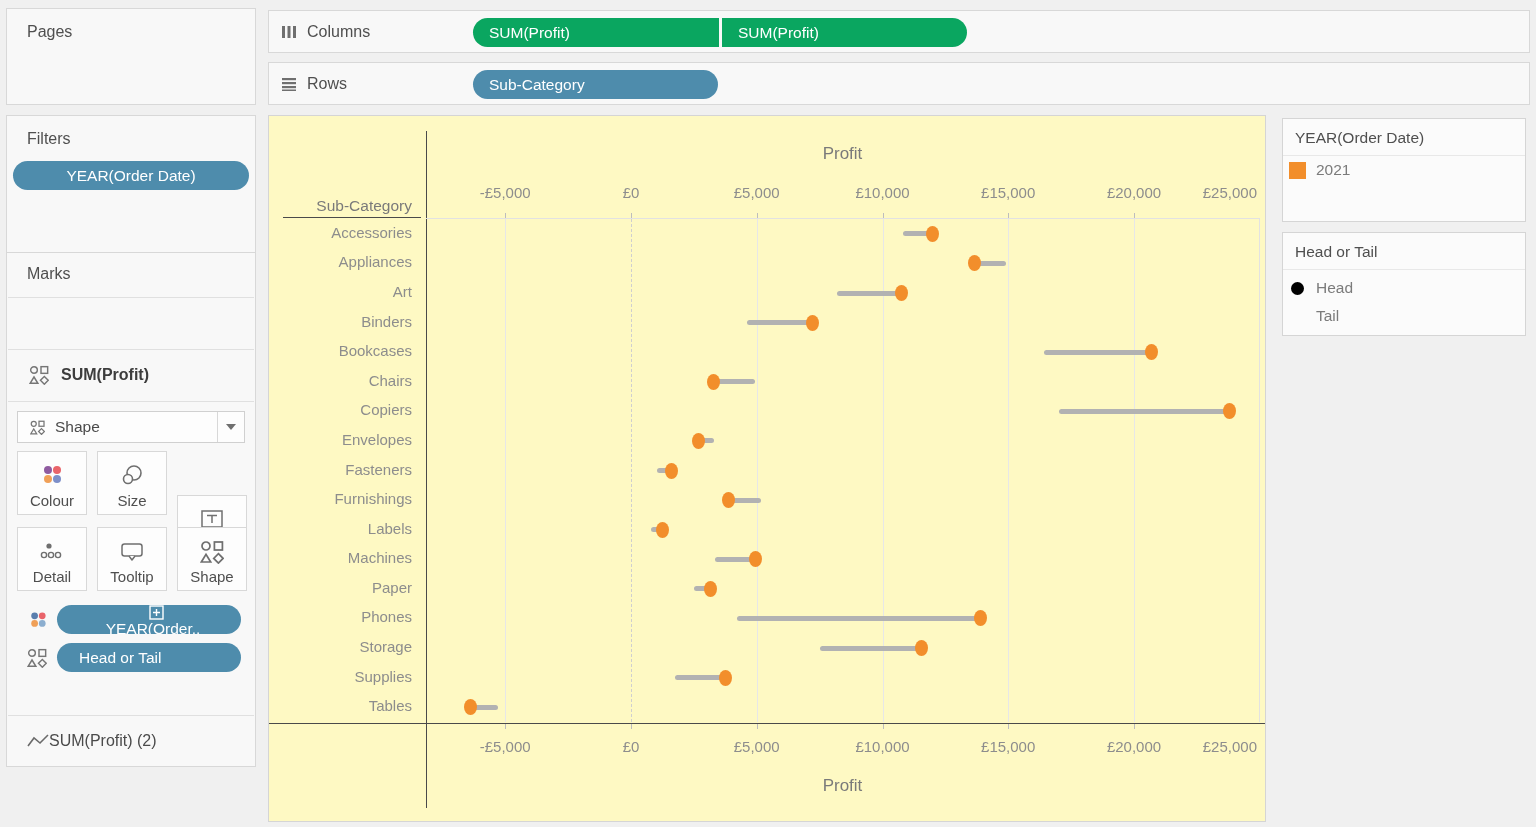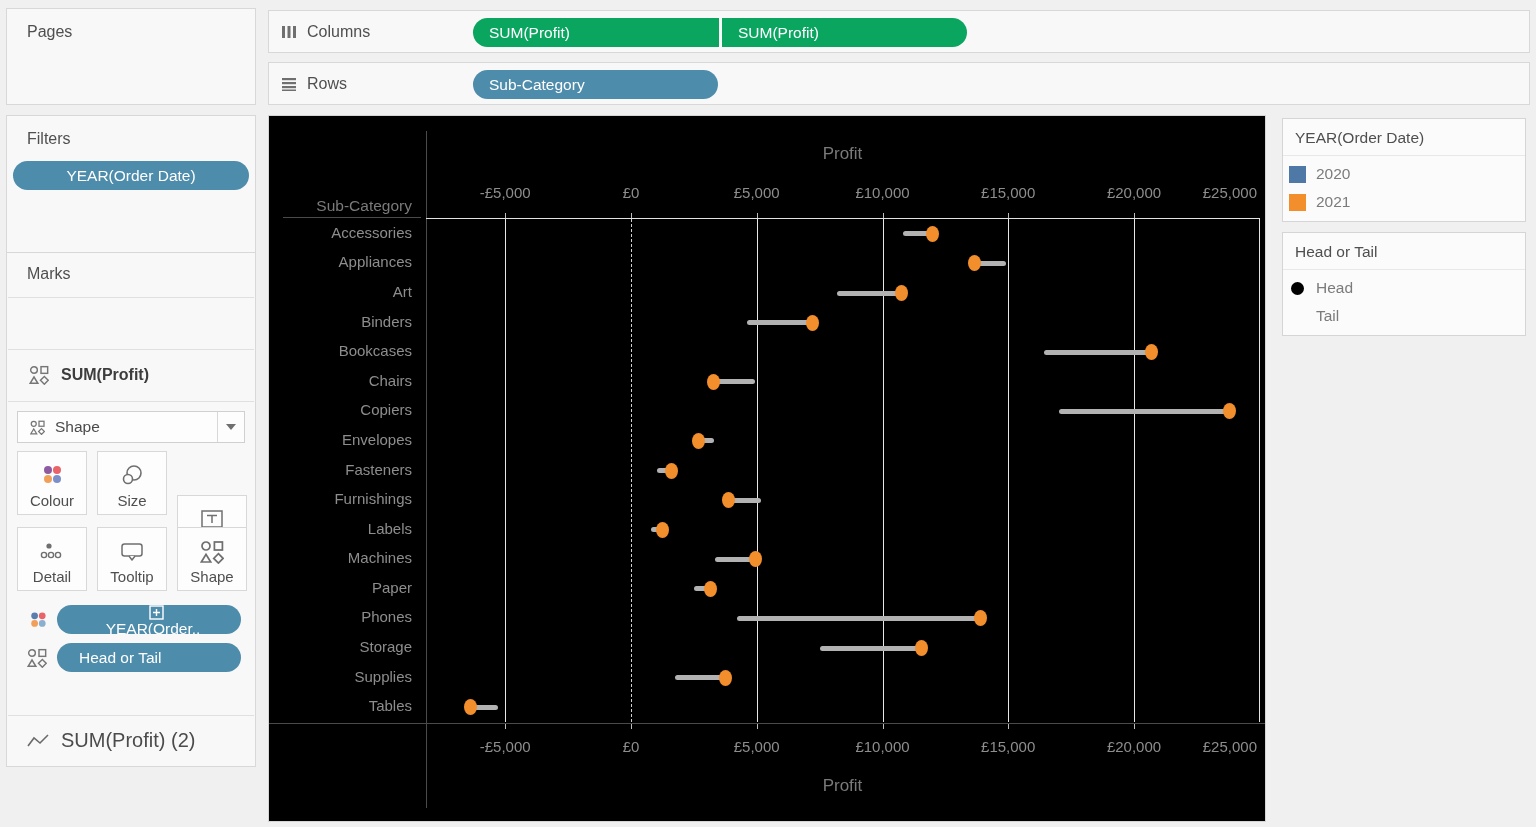--- a/index.html
+++ b/index.html
@@ -19,21 +19,21 @@
   .pill.green{background:#0aa660;}
   .pill-text{padding:0 16px;white-space:nowrap;overflow:hidden;}
   .marks-row{display:flex;align-items:center;}
   .sep{position:absolute;left:1px;right:1px;height:1px;background:#e0e0e0;}
   .mark-btn{position:absolute;width:70px;height:64px;background:#fdfdfd;border:1px solid #d8d8d8;box-sizing:border-box;
     display:flex;flex-direction:column;align-items:center;justify-content:flex-end;padding-bottom:5px;}
   .mark-btn .btn-label{font-size:15px;color:#4f4f4f;margin-top:4px;}
   .icon{display:inline-block;line-height:0;}
   .caret{width:0;height:0;border-left:5px solid transparent;border-right:5px solid transparent;border-top:6px solid #6f6f6f;}
   
-  #chart-panel{position:absolute;left:268px;top:115px;width:998px;height:707px;background:#000000;border:1px solid #d5d5d5;box-sizing:border-box;}
+  #chart-panel{position:absolute;left:268px;top:115px;width:998px;height:707px;background:#fef9c3;border:1px solid #d5d5d5;box-sizing:border-box;}
   .axis-title{position:absolute;font-size:17px;color:#7a7a7a;text-align:center;}
   .tick-label{position:absolute;font-size:15px;color:#8d8d8d;white-space:nowrap;}
   .row-label{position:absolute;right:6px;font-size:15px;color:#8d8d8d;white-space:nowrap;}
   .gridline{position:absolute;top:0;bottom:0;width:1px;background:#e7e7e7;}
   .gridline.zero{background:none;border-left:1px dashed #cfcfcf;}
   .stub{position:absolute;width:1px;height:5px;background:#bdbdbd;}
   .dumbbell-line{position:absolute;height:5px;border-radius:2.5px;}
   .dumbbell-dot{position:absolute;width:13px;height:16px;border-radius:50%;}
   
   .legend-title{font-size:15.5px;color:#4f4f4f;padding:10px 12px 8px 12px;}
@@ -185,21 +185,21 @@
     </div>
   </div>
 
   <div class="sep" style="top:462px;"></div>
   <div class="marks-row" style="position:absolute;top:462px;left:0;width:100%;height:51px;">
     <span class="icon" style="margin-left:20px;">
       <svg width="22" height="16" viewBox="0 0 22 16">
           <polyline points="1,13 7,5 13,10 21,2" fill="none" stroke="#6b6b6b" stroke-width="1.6"></polyline>
         </svg>
     </span>
-    <span style="font-size:20px;margin-left:12px;text-align:center;">SUM(Profit) (2)</span>
+    <span style="font-size:16px;margin-left:0;text-align:center;">SUM(Profit) (2)</span>
   </div>
 </div>
 
 <div class="panel shelf" style="left:268px;top:10px;width:1262px;height:43px;">
   <span class="icon" style="margin-left:12px;">
     <svg width="16" height="14" viewBox="0 0 16 14">
         <rect x="1" y="1" width="3" height="12" fill="#6f6f6f"></rect>
         <rect x="6.5" y="1" width="3" height="12" fill="#6f6f6f"></rect>
         <rect x="12" y="1" width="3" height="12" fill="#6f6f6f"></rect>
       </svg>
@@ -339,24 +339,20 @@
       <div class="tick-label" style="left: 582.2px; transform: translateX(-50%);">£15,000</div>
       <div class="tick-label" style="left: 708px; transform: translateX(-50%);">£20,000</div>
       <div class="tick-label" style="right: 2px;">£25,000</div>
     </div>
   <div class="axis-title" style="left:157px;top:660px;width:833px;">Profit</div>
 </div>
 
 <div class="white-panel" style="left:1282px;top:118px;width:244px;height:104px;background:#fbfbfb;">
   <div class="legend-title">YEAR(Order Date)</div>
   <div style="height:1px;background:#e8e8e8;"></div>
-  <div class="legend-item" style="margin-top:4px;">
-    <span class="swatch" style="background:#4e79a7;"></span>
-    <span>2020</span>
-  </div>
   <div class="legend-item">
     <span class="swatch" style="background:#f28e2b;"></span>
     <span>2021</span>
   </div>
 </div>
 
 <div class="white-panel" style="left:1282px;top:232px;width:244px;height:104px;background:#fbfbfb;">
   <div class="legend-title">Head or Tail</div>
   <div style="height:1px;background:#e8e8e8;"></div>
   <div class="legend-item" style="margin-top:4px;">

